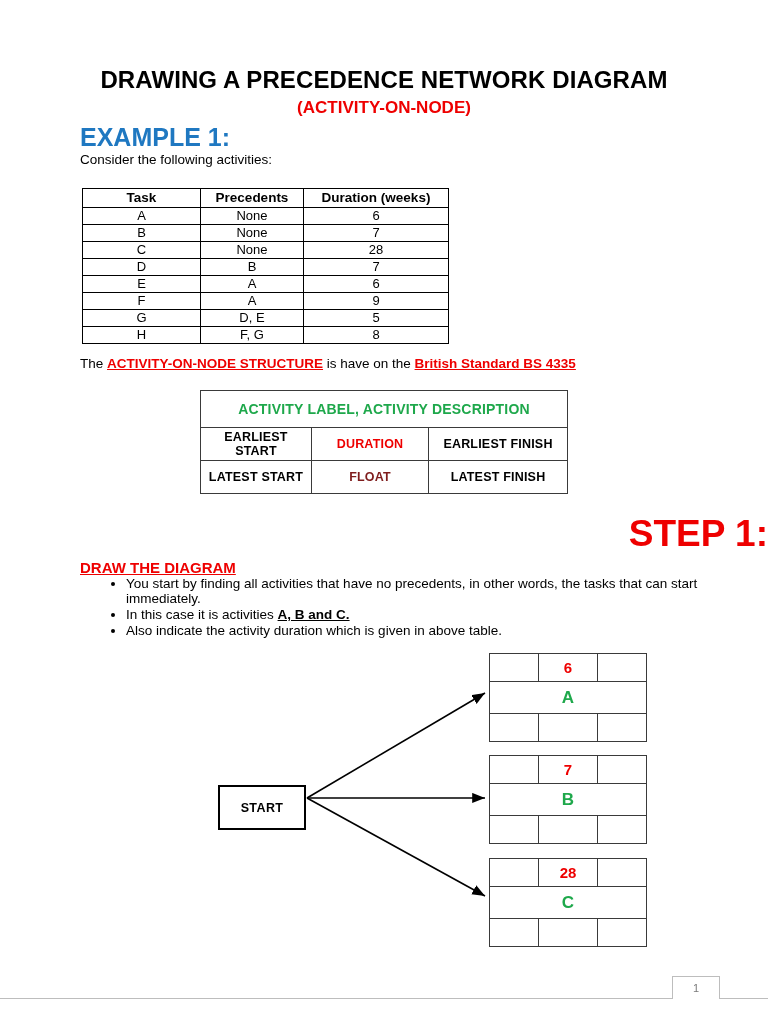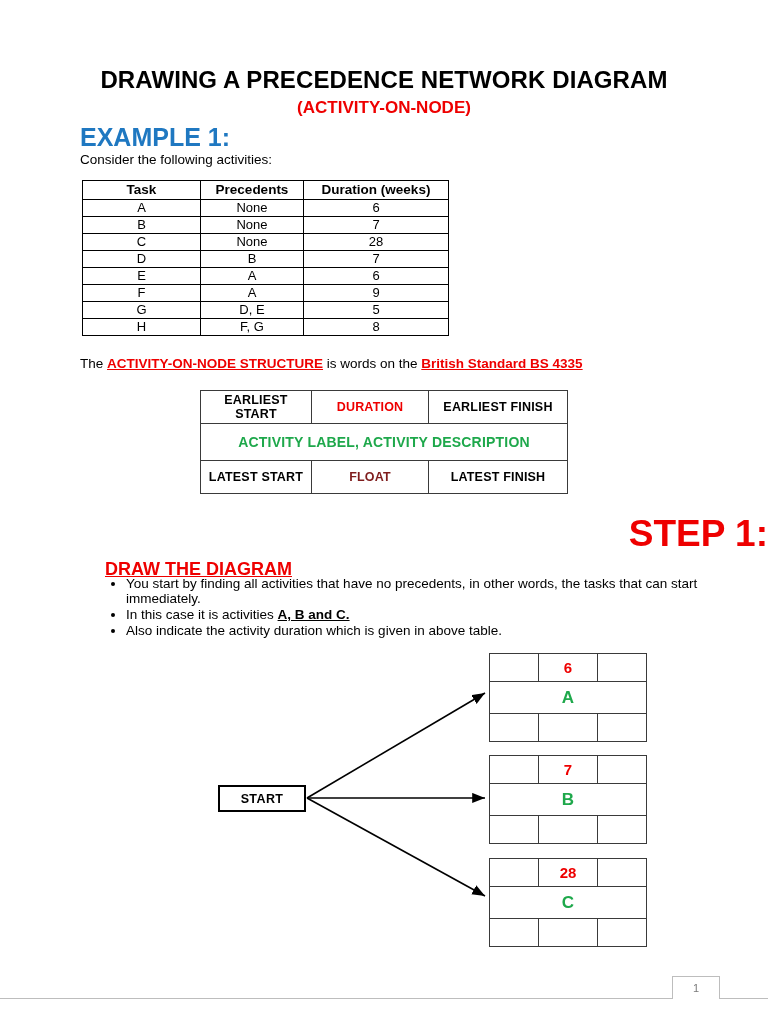--- a/index.html
+++ b/index.html
@@ -31,21 +31,21 @@
     font-size:25px;font-weight:bold;
     color:#1f78c1;
   }
   .consider{
     position:absolute;left:80px;top:152px;
     font-size:13.5px;
   }
 
   
   .task-table{
-    position:absolute;left:82px;top:180px;
+    position:absolute;left:82px;top:188px;
     width:366px;
     border-collapse:collapse;
     table-layout:fixed;
   }
   .task-table td,.task-table th{
     border:1px solid #000;
     text-align:center;
     font-size:13px;
     height:15px;
     padding:0 0 1px 0;
@@ -87,38 +87,38 @@
 
   
   .step1{
     position:absolute;left:0;top:513px;width:768px;
     text-align:right;
     font-size:37px;font-weight:bold;
     color:#ee0000;
   }
   .draw-head{
     position:absolute;left:80px;top:559px;
-    font-size:18px;font-weight:bold;
-    color:#ee0000;text-decoration:underline;margin-left:25px;
+    font-size:15px;font-weight:bold;
+    color:#ee0000;text-decoration:underline;
   }
   .bullets{
     position:absolute;left:102px;top:576px;width:600px;
     margin:0;padding:0 0 0 24px;
     font-size:13.5px;line-height:15px;
   }
   .bullets li{margin:0 0 1px 0;}
   .bullets b{text-decoration:underline;}
 
   
   .diagram{position:absolute;left:0;top:0;width:768px;height:1024px;}
   .svg-layer{position:absolute;left:0;top:0;width:768px;height:1024px;}
 
   .start-box{
     position:absolute;left:218px;top:785px;
-    width:88px;height:27px;
+    width:88px;height:45px;
     border:2px solid #000;
     background:#fff;
     display:flex;align-items:center;justify-content:center;
     font-size:12.5px;font-weight:bold;letter-spacing:.4px;
     box-sizing:border-box;
   }
 
   .node{
     position:absolute;width:157px;
     border-collapse:collapse;table-layout:fixed;
@@ -217,36 +217,36 @@
           <td>5</td>
         </tr>
         <tr>
           <td>H</td>
           <td>F, G</td>
           <td>8</td>
         </tr>
       </tbody>
   </table>
 
-  <div class="struct-sentence"><span>The </span><span class="red-u">ACTIVITY-ON-NODE STRUCTURE</span><span> is words on the </span><span class="red-u">British Standard BS 4335</span></div>
+  <div class="struct-sentence"><span>The </span><span class="red-u">ACTIVITY-ON-NODE STRUCTURE</span><span> is have on the </span><span class="red-u">British Standard BS 4335</span></div>
 
   <table class="aon">
     <colgroup>
         <col class="c1">
         <col class="c2">
         <col class="c3">
       </colgroup>
     <tbody>
       <tr>
+        <td class="label-row" colspan="3">ACTIVITY LABEL, ACTIVITY DESCRIPTION</td>
+      </tr>
+      <tr>
         <td>EARLIEST START</td>
         <td class="dur">DURATION</td>
         <td>EARLIEST FINISH</td>
-      </tr>
-      <tr>
-        <td class="label-row" colspan="3">ACTIVITY LABEL, ACTIVITY DESCRIPTION</td>
       </tr>
       <tr>
         <td>LATEST START</td>
         <td class="float">FLOAT</td>
         <td>LATEST FINISH</td>
       </tr>
     </tbody>
   </table>
 
   <div class="step1">STEP 1:</div>

